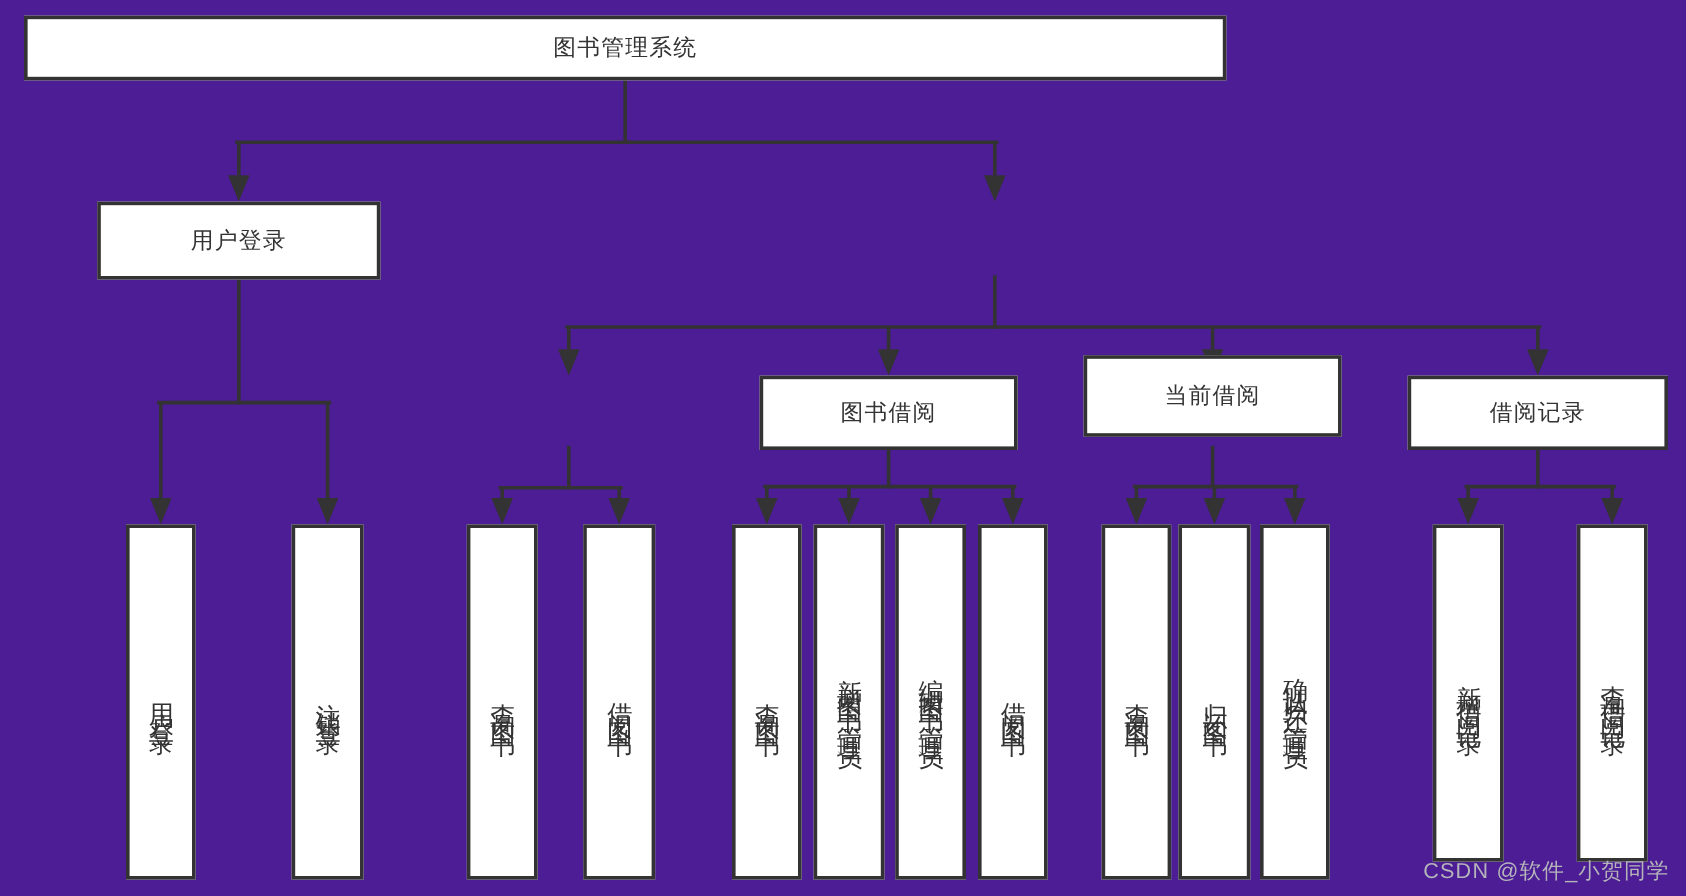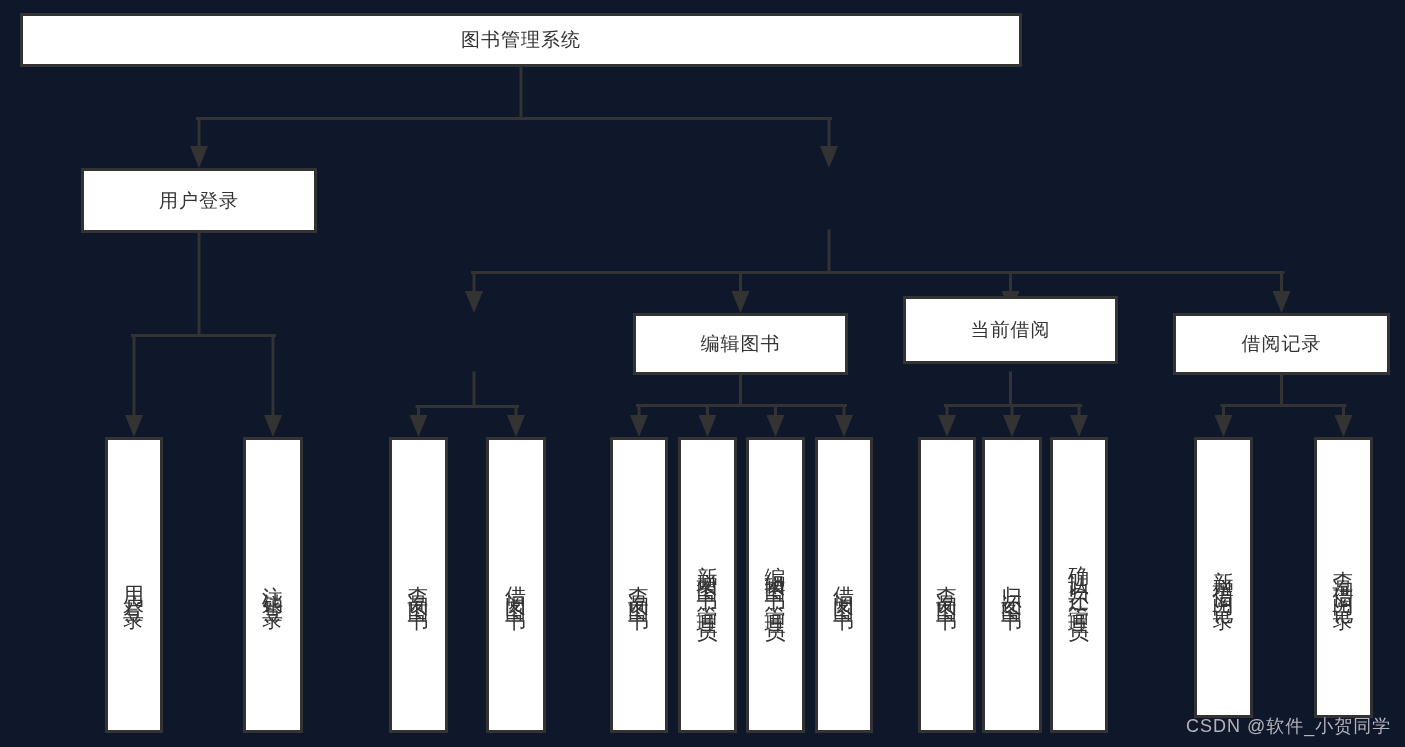--- a/index.html
+++ b/index.html
@@ -1,19 +1,19 @@
 <!DOCTYPE html>
 <html><head>
 <meta charset="utf-8">
 <style>
   html,body{margin:0;padding:0;background:#ffffff;}
   #stage{
     position:relative;
     width:1405px;height:747px;
-    background:#0f172a;
+    background:#4c1d95;
     font-family:"Liberation Sans","DejaVu Sans",sans-serif;
     overflow:hidden;
   }
   #connectors{position:absolute;left:0;top:0;z-index:1;}
   .box{
     position:absolute;
     box-sizing:border-box;
     background:#ffffff;
     border:3px solid #333333;
     display:flex;align-items:center;justify-content:center;
@@ -97,21 +97,21 @@
 
   <div class="box h" style="left:20px;top:13px;width:1002px;height:54px">
     <span>图书管理系统</span>
   </div>
 
   <div class="box h" style="left:81px;top:168px;width:236px;height:65px">
     <span>用户登录</span>
   </div>
 
   <div class="box h" style="left:633px;top:313px;width:215px;height:62px">
-    <span>编辑图书</span>
+    <span>图书借阅</span>
   </div>
   <div class="box h" style="left:903px;top:296px;width:215px;height:68px">
     <span>当前借阅</span>
   </div>
   <div class="box h" style="left:1173px;top:313px;width:217px;height:62px">
     <span>借阅记录</span>
   </div>
 
   <div class="box v" style="left:105px;top:437px;width:58px;height:296px">
     <span>用户登录</span>

